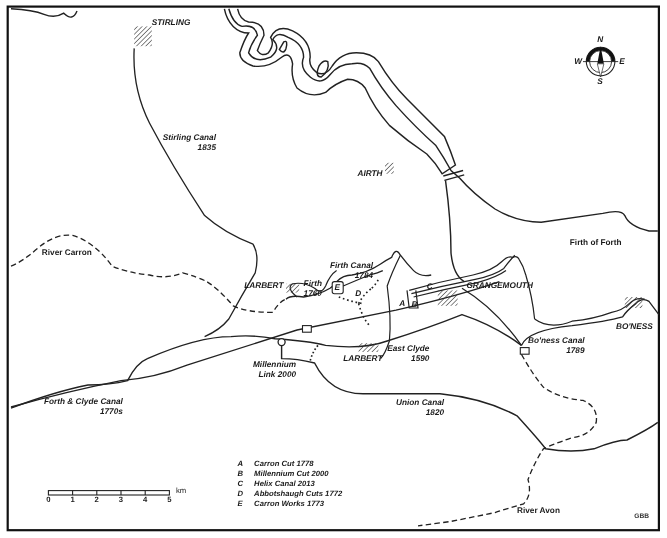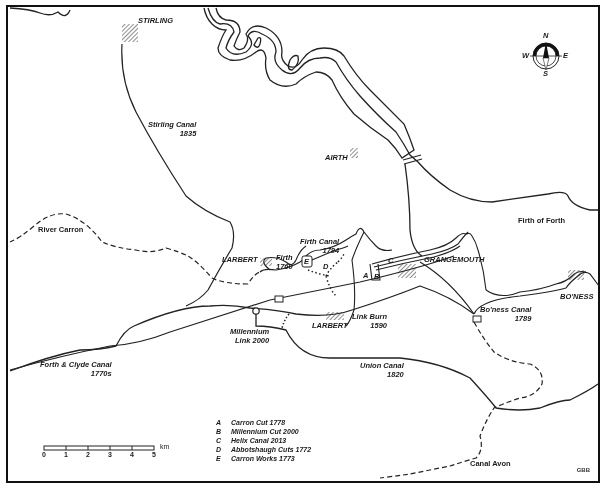--- a/index.html
+++ b/index.html
@@ -114,28 +114,28 @@
 <div class="lbl town" style="left:138px;top:17px">STIRLING</div>
 <div class="lbl town" style="left:325px;top:154px">AIRTH</div>
 <div class="lbl town" style="left:222px;top:256px">LARBERT</div>
 <div class="lbl town" style="left:424px;top:256px">GRANGEMOUTH</div>
 <div class="lbl town" style="left:312px;top:322px">LARBERT</div>
 <div class="lbl town" style="left:560px;top:293px">BO'NESS</div>
 
 <div class="lbl canal" style="left:148px;top:121px"><span>Stirling Canal</span><br><span>1835</span></div>
 <div class="lbl canal" style="left:300px;top:238px"><span>Firth Canal</span><br><span>1784</span></div>
 <div class="lbl canal" style="left:276px;top:254px"><span>Firth</span><br><span>1760</span></div>
-<div class="lbl canal" style="left:352px;top:313px"><span>Link Burn</span><br><span>1590</span></div>
+<div class="lbl canal" style="left:352px;top:313px"><span>East Clyde</span><br><span>1590</span></div>
 <div class="lbl canal" style="left:480px;top:306px"><span>Bo'ness Canal</span><br><span>1789</span></div>
 <div class="lbl canal" style="left:230px;top:328px"><span>Millennium</span><br><span>Link 2000</span></div>
 <div class="lbl canal" style="left:40px;top:361px"><span>Forth &amp; Clyde Canal</span><br><span>1770s</span></div>
 <div class="lbl canal" style="left:360px;top:362px"><span>Union Canal</span><br><span>1820</span></div>
 
 <div class="lbl water" style="left:38px;top:226px">River Carron</div>
-<div class="lbl water" style="left:470px;top:460px">Canal Avon</div>
+<div class="lbl water" style="left:470px;top:460px">River Avon</div>
 <div class="lbl water" style="left:518px;top:217px">Firth of Forth</div>
 
 <div class="lbl canal" style="left:363px;top:272px">A</div>
 <div class="lbl canal" style="left:374px;top:273px">B</div>
 <div class="lbl canal" style="left:388px;top:257px">C</div>
 <div class="lbl canal" style="left:323px;top:263px">D</div>
 <div class="lbl canal" style="left:304px;top:258px">E</div>
 
 <div class="lbl town" style="left:543px;top:32px">N</div>
 <div class="lbl town" style="left:543px;top:70px">S</div>

